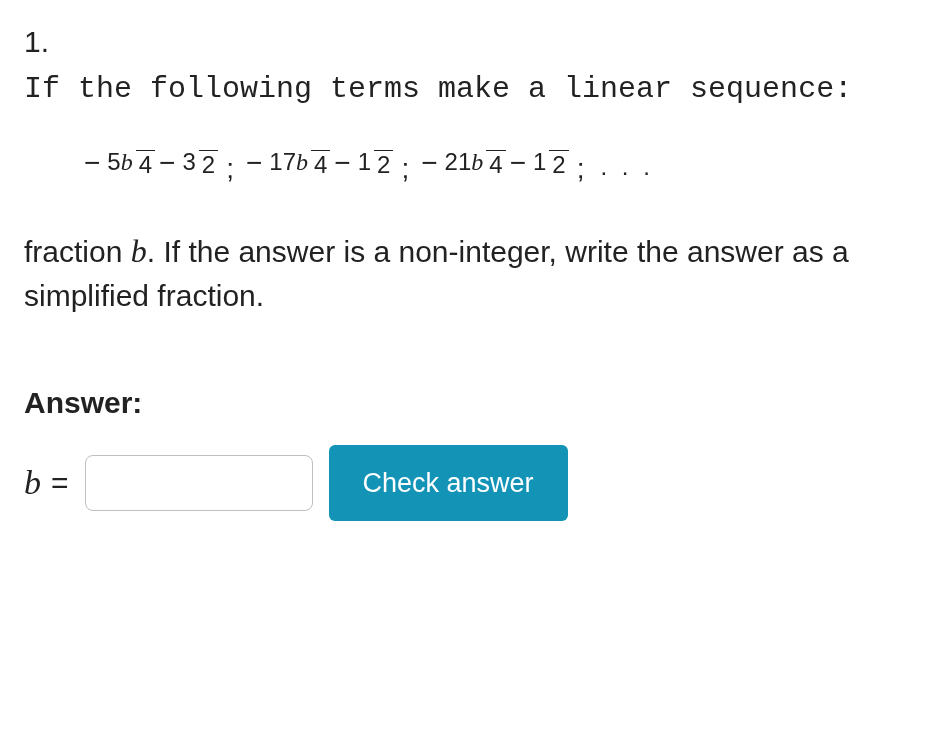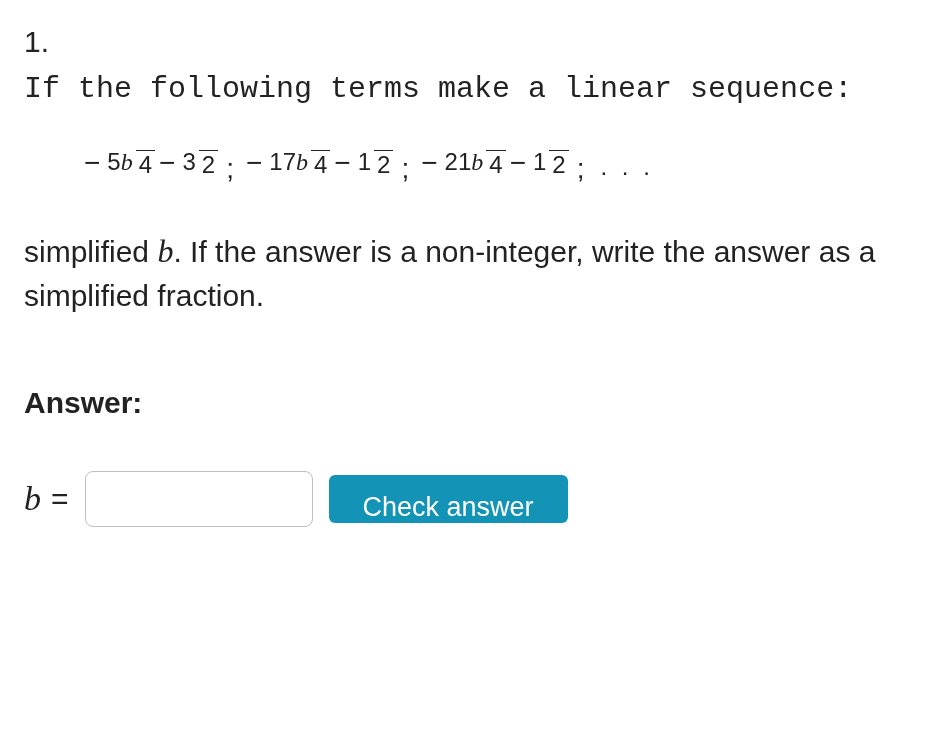--- a/index.html
+++ b/index.html
@@ -75,21 +75,21 @@
     margin-bottom: 64px;
   }
   .ivar {
     font-style: italic;
     font-family: "Times New Roman", Times, serif;
     font-size: 32px;
   }
   .answer-label {
     font-weight: bold;
     font-size: 30px;
-    margin-bottom: 46px;
+    margin-bottom: 20px;
   }
   .answer-row {
     display: flex;
     align-items: center;
     gap: 16px;
   }
   .beq {
     font-style: italic;
     font-size: 34px;
     font-family: "Times New Roman", Times, serif;
@@ -106,21 +106,21 @@
     width: 228px;
     height: 56px;
     border: 1px solid #bfbfbf;
     border-radius: 8px;
     font-size: 24px;
     padding: 0 12px;
     box-sizing: border-box;
     outline: none;
   }
   .check-btn {
-    height: 48px;
+    height: 76px;
     padding: 0 34px;
     background: #1394b6;
     color: #fff;
     border: none;
     border-radius: 6px;
     font-size: 27px;
     cursor: pointer;
     line-height: 64px;
   }
   .ivar-small {
@@ -174,21 +174,21 @@
     <span class="frac">
       <span class="num">1</span>
       <span class="den">2</span>
     </span>
   </span>
   <span class="sep">;</span>
   <span class="dots">. . .</span>
 </div>
 
 <div class="instr">
-  <span>simplified </span><span class="ivar">b</span><span>. If the answer is a non-integer, write the answer as a simplified fraction.</span>
+  <span>fraction </span><span class="ivar">b</span><span>. If the answer is a non-integer, write the answer as a simplified fraction.</span>
 </div>
 
 <div class="answer-label">Answer:</div>
 
 <div class="answer-row">
   <span class="beq">
     <span>b</span>
     <span class="eq">=</span>
   </span>
   <input class="answer-input" type="text" value="" style="">

